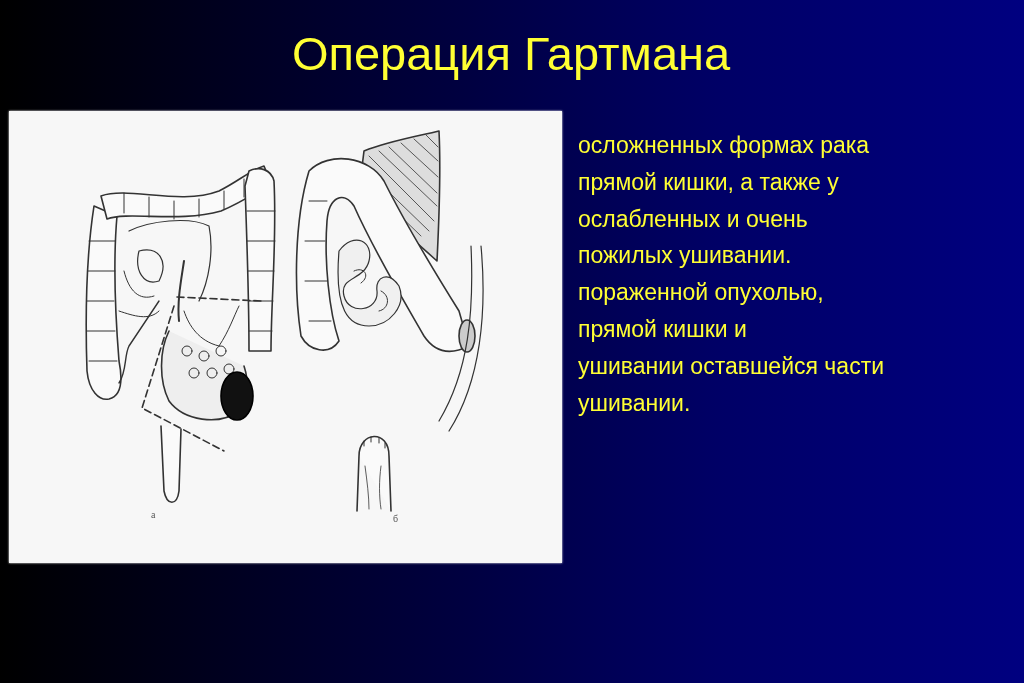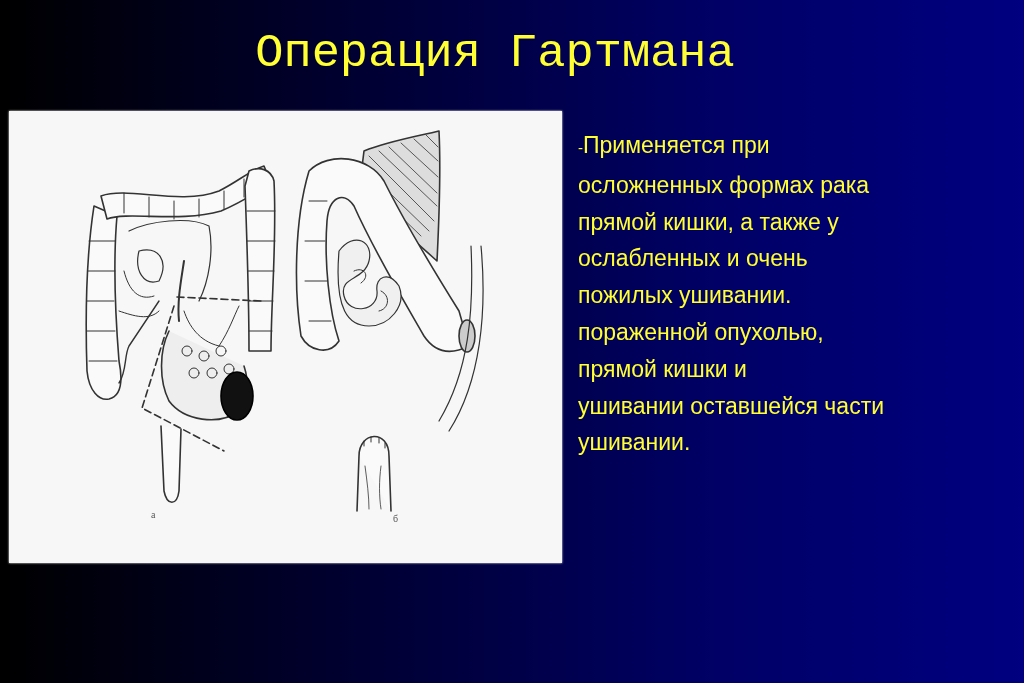--- a/index.html
+++ b/index.html
@@ -8,25 +8,25 @@
     }
     body {
       width: 1024px;
       height: 683px;
       overflow: hidden;
       position: relative;
       background: linear-gradient(to right, #000000 0%, #00001a 18%, #000040 45%, #000066 70%, #000080 100%);
     }
     .title {
       position: absolute;
-      left: 0;
+      left: 16px;
       top: 24px;
       width: 990px;
       text-align: center;
-      font-family: Liberation Mono, monospace;
+      font-family: Liberation Sans, sans-serif;
       font-size: 47px;
       color: #ffff33;
       line-height: 60px;
       letter-spacing: 0px;
     }
     .figure-panel {
       position: absolute;
       left: 9px;
       top: 111px;
       width: 553px;
@@ -126,21 +126,20 @@
       <path d="M 350 345 C 350 320, 380 318, 380 345 L 382 400 M 350 345 L 348 400" fill="#fafafa"></path>
       <path d="M 355 330 v 5 M 362 326 v 5 M 370 327 v 5 M 376 332 v 5" stroke-width="1"></path>
       <path d="M 356 355 C 358 370, 360 385, 360 398 M 372 355 C 370 370, 370 385, 372 398" stroke-width="0.8"></path>
     </g>
   </svg>
   <span class="fig-label" style="left:142px; top:398px;">а</span>
   <span class="fig-label" style="left:384px; top:402px;">б</span>
 </div>
 
 <div class="body-text">
-  <span class="line"><span class="dash-small">-</span><span>Применяется при</span></span>
   <span class="line">осложненных формах рака</span>
   <span class="line">прямой кишки, а также у</span>
   <span class="line">ослабленных и очень</span>
   <span class="line">пожилых ушивании.</span>
   <span class="line">пораженной опухолью,</span>
   <span class="line">прямой кишки и</span>
   <span class="line">ушивании оставшейся части</span>
   <span class="line">ушивании.</span>
 </div>
 

